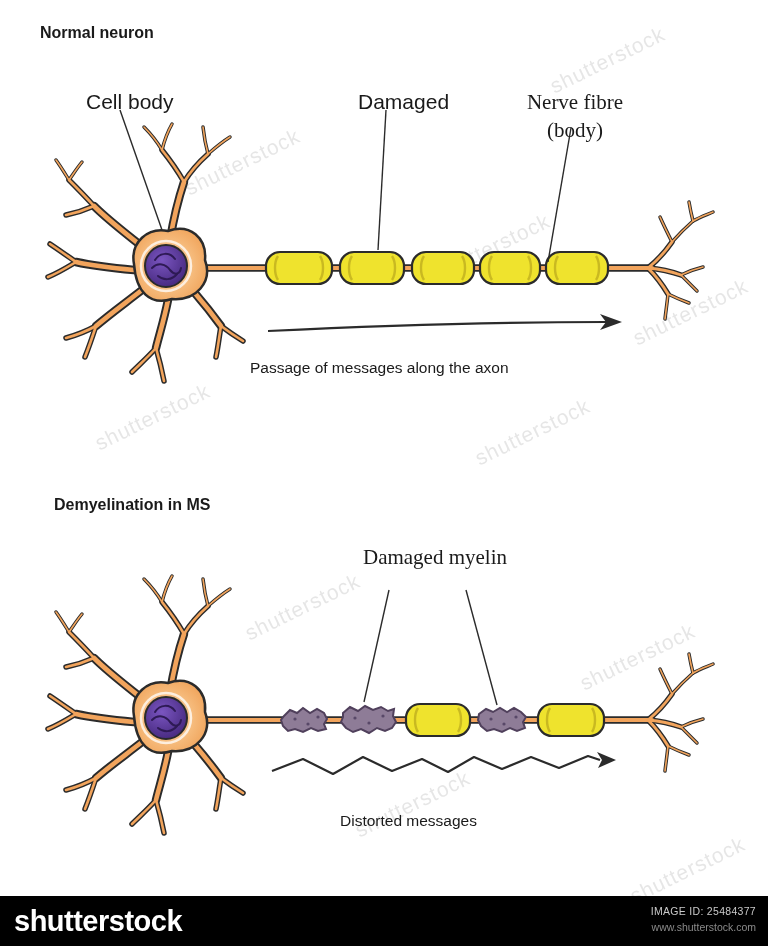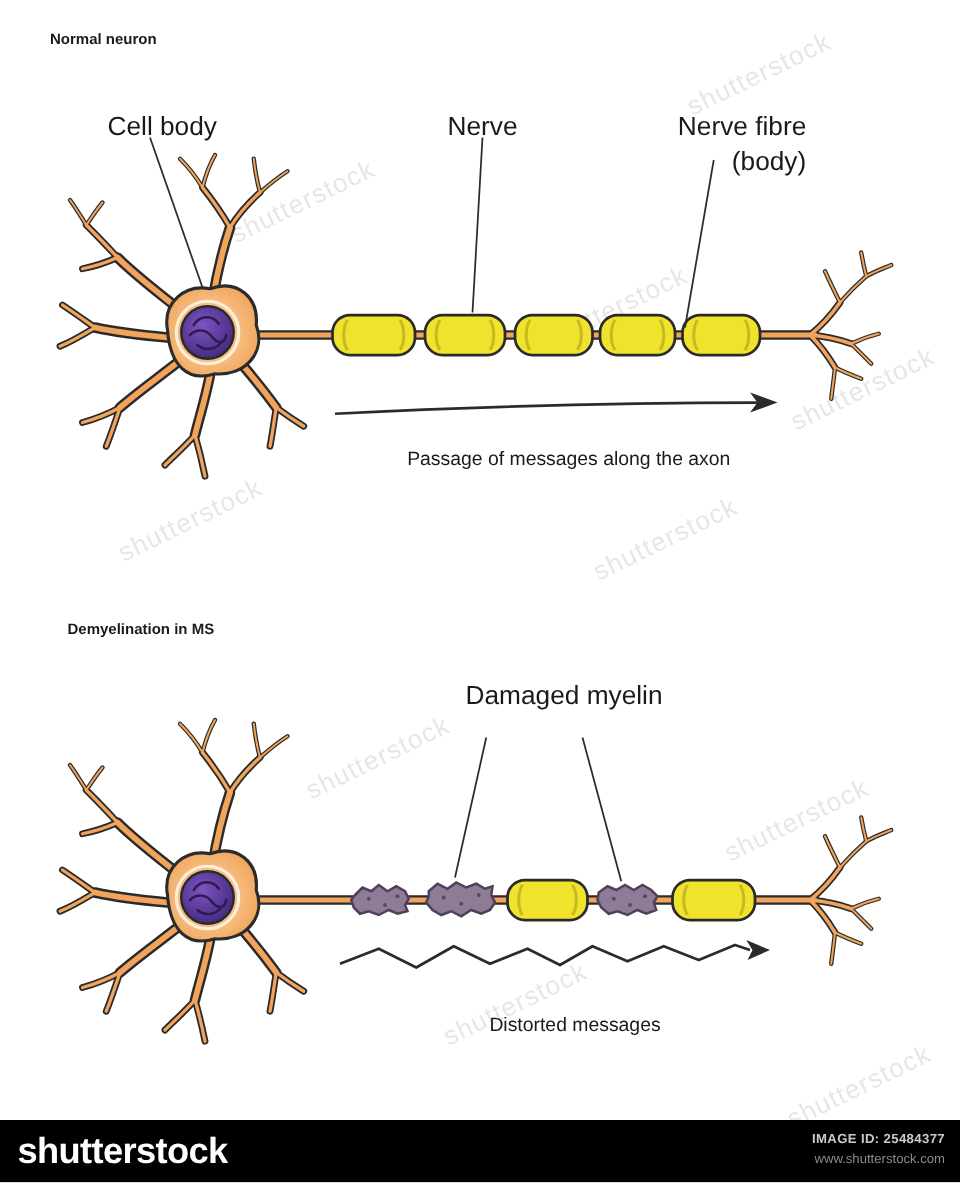--- a/index.html
+++ b/index.html
@@ -1,38 +1,38 @@
 <!DOCTYPE html>
 <html><head>
 <meta charset="utf-8">
 <style>
   html,body{margin:0;padding:0;background:#ffffff;}
   .stage{
     position:relative;width:768px;height:946px;background:#ffffff;
     overflow:hidden;font-family:"Liberation Sans",sans-serif;color:#111;
   }
   .canvas{position:absolute;left:0;top:0;}
-  .ttl{position:absolute;font-size:12px;font-weight:700;color:#1a1a1a;}
+  .ttl{position:absolute;font-size:16px;font-weight:700;color:#1a1a1a;}
   .lbl{position:absolute;font-size:21px;line-height:1.35;color:#1a1a1a;}
-  .cap{position:absolute;font-size:15.5px;text-align:center;color:#1a1a1a;}
-  .center{text-align:right;}
+  .cap{position:absolute;font-size:15.5px;color:#1a1a1a;}
+  .center{text-align:center;font-family:Liberation Serif, serif;}
   .wm{
     position:absolute;transform:rotate(-26deg);font-size:21px;
     color:rgba(100,100,100,0.16);letter-spacing:1px;white-space:nowrap;
     pointer-events:none;
   }
   .footer{
     position:absolute;left:0;right:0;bottom:0;height:50px;background:#000;
   }
   .footer .logo{
     position:absolute;left:14px;bottom:8px;color:#fff;font-size:29px;
     font-weight:700;letter-spacing:-0.5px;
   }
   .footer .meta{position:absolute;right:12px;top:8px;text-align:right;line-height:1.5;}
-  .footer .meta .id{font-size:10.5px;color:#c9c9c9;letter-spacing:.3px;font-weight:bold;}
+  .footer .meta .id{font-size:10.5px;color:#c9c9c9;letter-spacing:.3px;}
   .footer .meta .url{font-size:10.5px;color:#8a8a8a;margin-left:36px;}
 </style>
 </head>
 <body>
 
 <div class="stage">
 
   <span class="wm" style="left:545px;top:48px;">shutterstock</span>
   <span class="wm" style="left:180px;top:150px;">shutterstock</span>
   <span class="wm" style="left:430px;top:235px;">shutterstock</span>
@@ -254,21 +254,21 @@
         <polyline points="272,771 303,759 333,774 363,757 392,771 422,759 448,772 474,757 502,769 531,757 559,768 588,756 600,760" stroke="#2b2b2b" stroke-width="2.2" fill="none" stroke-linejoin="round"></polyline>
         <polygon points="616,760 597,752 602,760 598,768" fill="#2b2b2b"></polygon>
       </g>
     </g>
   </svg>
 
   <div class="ttl" style="left:40px;top:24px;">Normal neuron</div>
 
   <div class="lbl" style="left:86px;top:88px;">Cell body</div>
 
-  <div class="lbl" style="left:358px;top:88px;">Nerve</div>
+  <div class="lbl" style="left:358px;top:88px;">Damaged</div>
 
   <div class="lbl center" style="left:505px;top:88px;width:140px;">
     <div>Nerve fibre</div>
     <div>(body)</div>
   </div>
 
   <div class="cap" style="left:250px;top:359px;width:410px;">Passage of messages along the axon</div>
 
   <div class="ttl" style="left:54px;top:496px;">Demyelination in MS</div>
 

